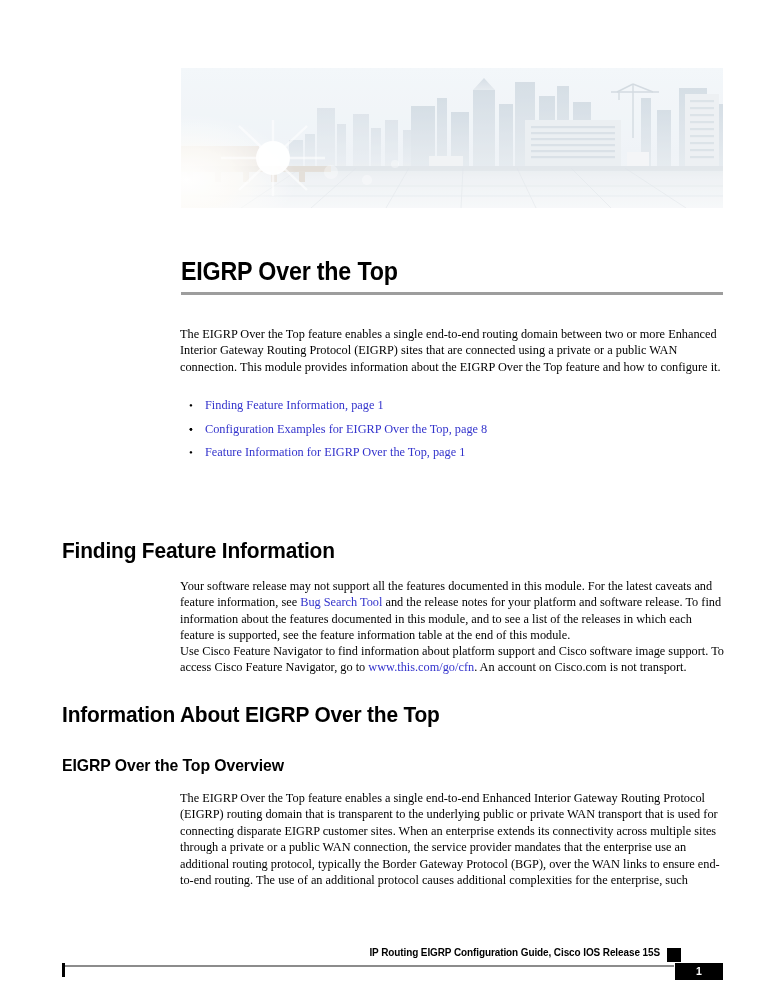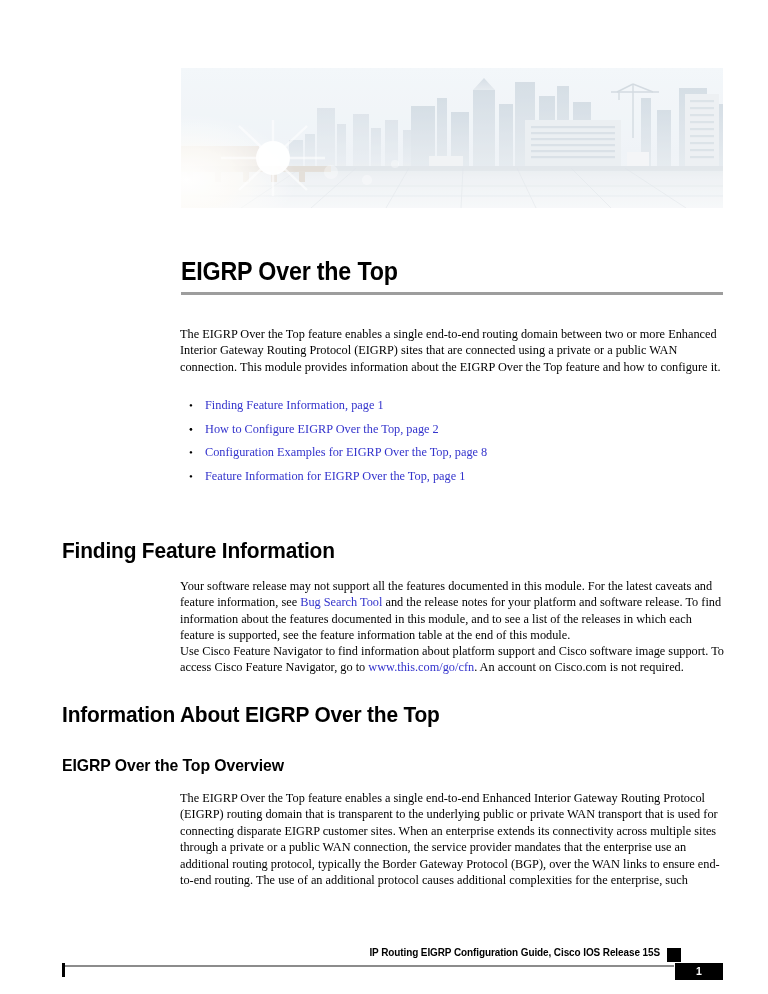--- a/index.html
+++ b/index.html
@@ -348,37 +348,36 @@
 <ul class="toc">
   <li>
     <span class="bullet">•</span>
     <span class="tocitem">Finding Feature Information,  page  1</span>
   </li>
   <li>
     <span class="bullet">•</span>
   </li>
   <li>
     <span class="bullet">•</span>
-    <span class="tocitem">How to Configure EIGRP Over the Top,  page  2</span>
   </li>
   <li>
     <span class="bullet">•</span>
     <span class="tocitem">Configuration Examples for EIGRP Over the Top,  page  8</span>
   </li>
   <li>
     <span class="bullet">•</span>
     <span class="tocitem">Feature Information for EIGRP Over the Top,  page  1</span>
   </li>
 </ul>
 
 <div class="h1" id="h1-finding">Finding Feature Information</div>
 
 <div class="para" id="para-ffi-1"><span>Your software release may not support all the features documented in this module. For the latest caveats and feature information, see </span><span class="link">Bug Search Tool</span><span> and the release notes for your platform and software release. To find information about the features documented in this module, and to see a list of the releases in which each feature is supported, see the feature information table at the end of this module.</span></div>
 
-<div class="para" id="para-ffi-2"><span>Use Cisco Feature Navigator to find information about platform support and Cisco software image support. To access Cisco Feature Navigator, go to </span><span class="link">www.this.com/go/cfn</span><span>. An account on Cisco.com is not required.</span></div>
+<div class="para" id="para-ffi-2"><span>Use Cisco Feature Navigator to find information about platform support and Cisco software image support. To access Cisco Feature Navigator, go to </span><span class="link">www.this.com/go/cfn</span><span>. An account on Cisco.com is not transport.</span></div>
 
 <div class="h1" id="h1-information">Information About EIGRP Over the Top</div>
 
 <div class="h2" id="h2-overview">EIGRP Over the Top Overview</div>
 
 <div class="para" id="para-overview">The EIGRP Over the Top feature enables a single end-to-end Enhanced Interior Gateway Routing Protocol (EIGRP) routing domain that is transparent to the underlying public or private WAN transport that is used for connecting disparate EIGRP customer sites. When an enterprise extends its connectivity across multiple sites through a private or a public WAN connection, the service provider mandates that the enterprise use an additional routing protocol, typically the Border Gateway Protocol (BGP), over the WAN links to ensure end-to-end routing. The use of an additional protocol causes additional complexities for the enterprise, such</div>
 
 <div class="footer-title">IP Routing EIGRP Configuration Guide, Cisco IOS Release 15S</div>
 <div class="footer-square"></div>
 <div class="footer-rule"></div>

